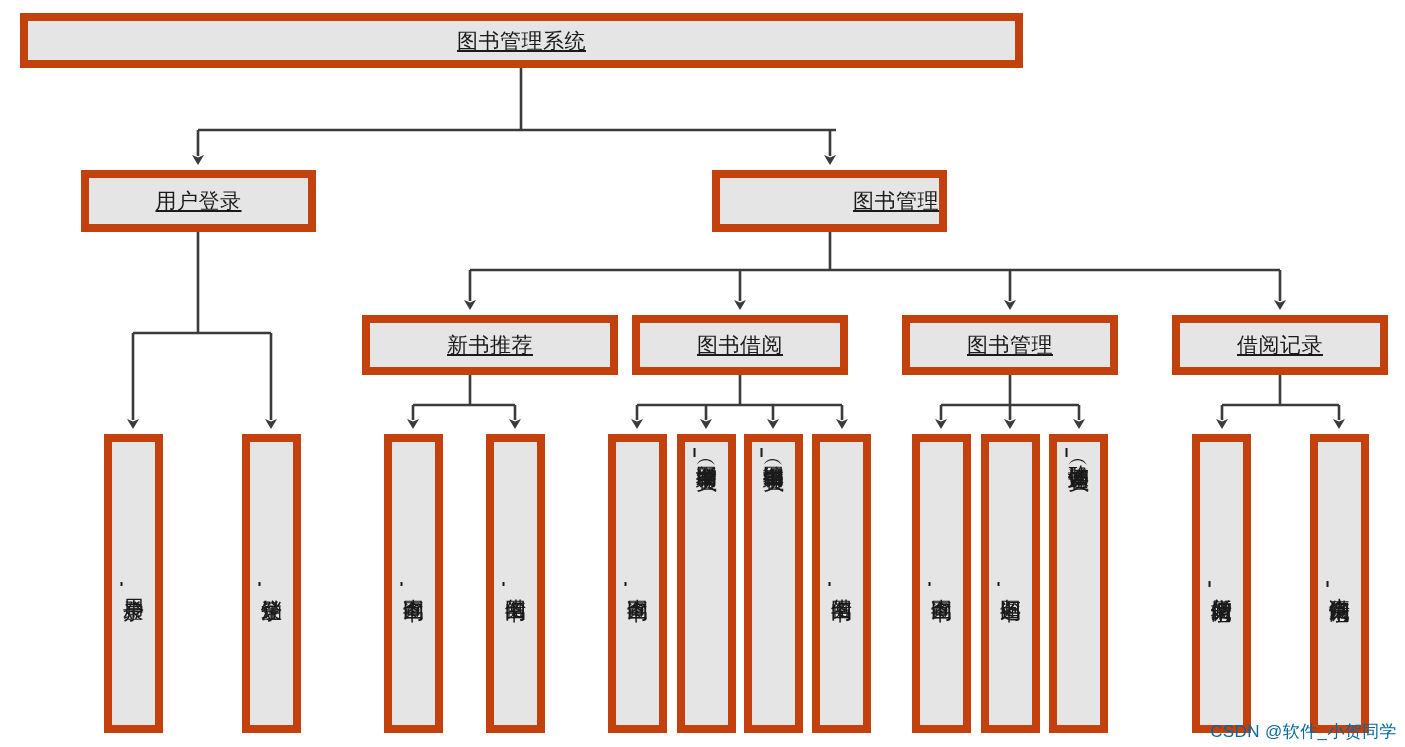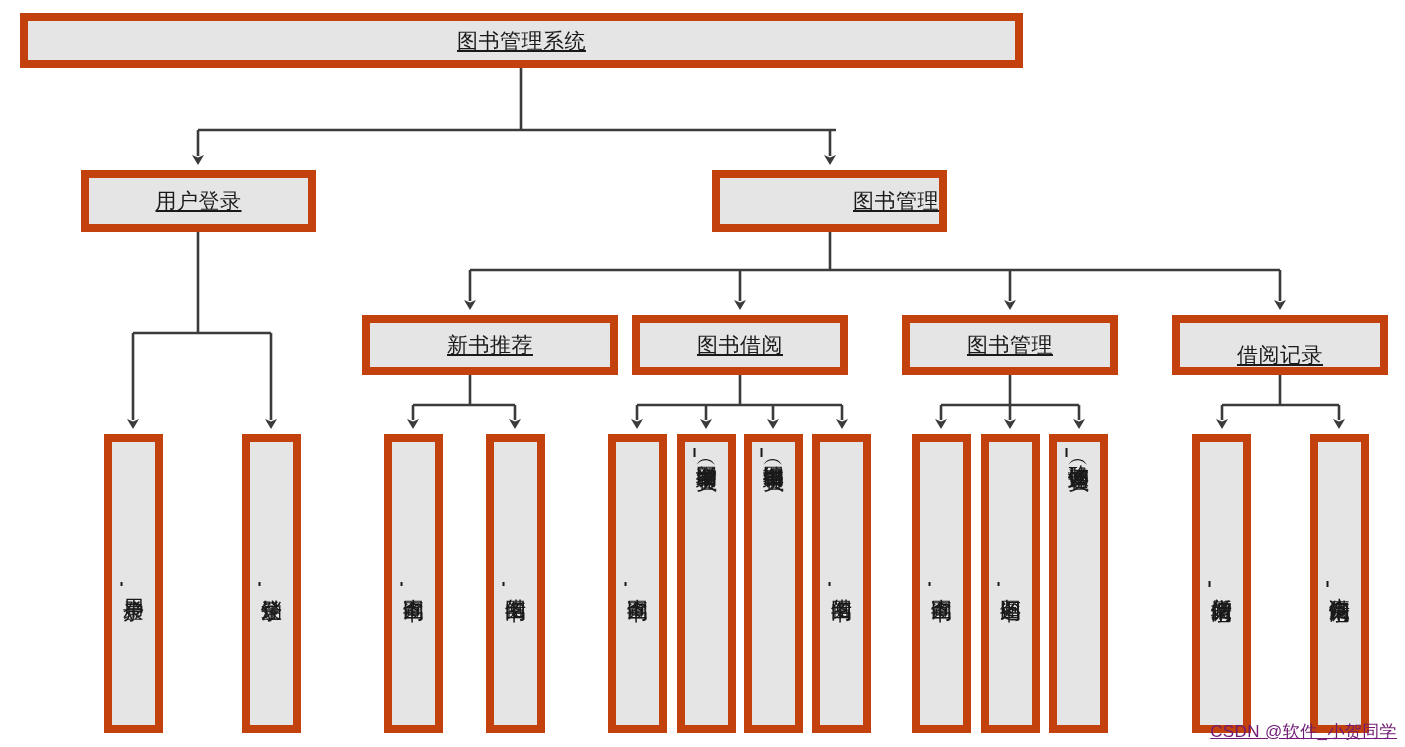--- a/index.html
+++ b/index.html
@@ -67,24 +67,23 @@
   }
   .node.vert.centered {
     align-items: center;
     padding-top: 0;
   }
   #watermark {
     position: absolute;
     right: 8px;
     bottom: 4px;
     font-size: 17px;
-    color: #701a75;
+    color: #0369a1;
     white-space: nowrap;
     letter-spacing: 0.4px;
-    text-decoration: underline;
   }
 </style>
 </head>
 <body>
 
 <div id="canvas">
 
   <svg id="edges" viewBox="0 0 1405 747" xmlns="http://www.w3.org/2000/svg">
     <defs>
       <marker id="arrow" markerWidth="10" markerHeight="12" refX="1" refY="6" orient="auto" markerUnits="userSpaceOnUse">
@@ -148,21 +147,21 @@
 
   <div class="node horiz" style="left:362px; top:315px; width:256px; height:60px;">
     <span class="label">新书推荐</span>
   </div>
   <div class="node horiz" style="left:632px; top:315px; width:216px; height:60px;">
     <span class="label">图书借阅</span>
   </div>
   <div class="node horiz" style="left:902px; top:315px; width:216px; height:60px;">
     <span class="label">图书管理</span>
   </div>
-  <div class="node horiz" style="left:1172px; top:315px; width:216px; height:60px;align-items:flex-end;">
+  <div class="node horiz" style="left:1172px; top:315px; width:216px; height:60px;">
     <span class="label">借阅记录</span>
   </div>
 
   <div class="node vert centered" style="left:104px; top:434px; width:59px; height:299px;">
     <span class="label">用户登录</span>
   </div>
   <div class="node vert centered" style="left:242px; top:434px; width:59px; height:299px;">
     <span class="label">注销登录</span>
   </div>
 

